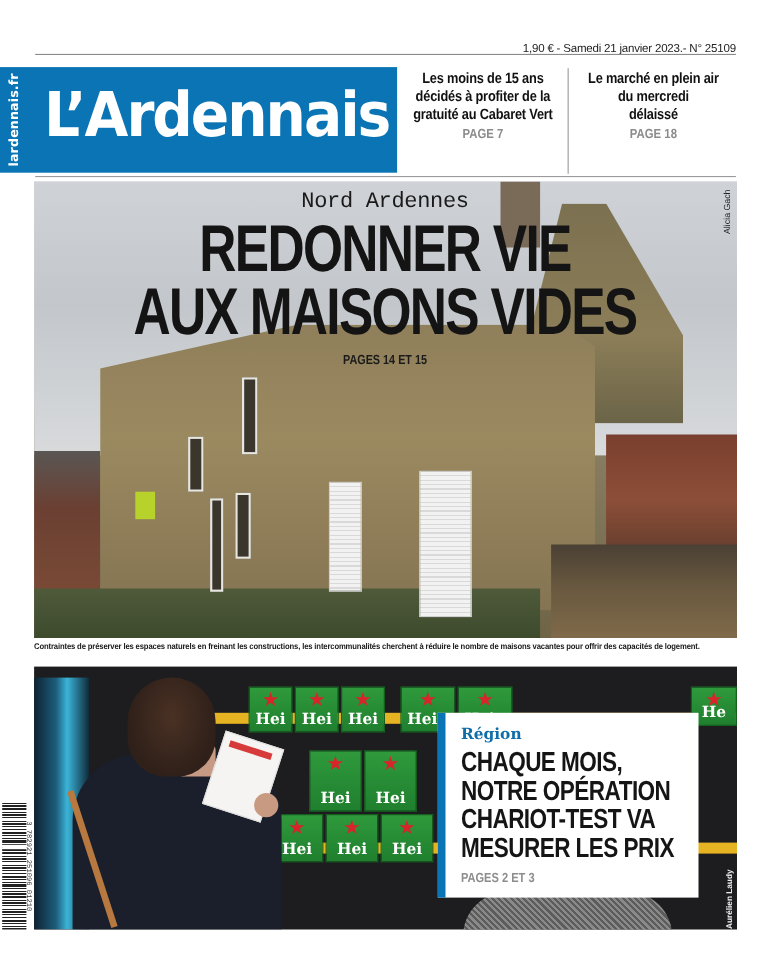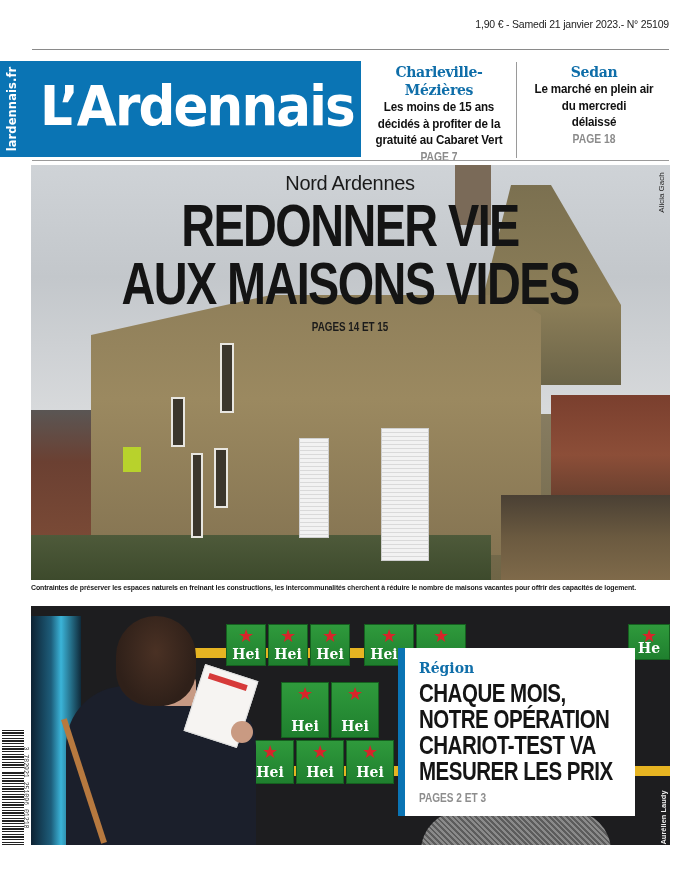--- a/index.html
+++ b/index.html
@@ -1,20 +1,20 @@
 <!DOCTYPE html>
 <html><head>
   <meta charset="utf-8">
   <style>
     * { margin: 0; padding: 0; box-sizing: border-box; }
     html, body { width: 700px; height: 875px; background: #ffffff; overflow: hidden; }
     body { position: relative; font-family: "Liberation Sans", sans-serif; color: #1a1a1a; }
 
     .dateline {
-      position: absolute; top: 18px; right: 31px;
+      position: absolute; top: 38px; right: 31px;
       font-size: 10.5px; color: #222; letter-spacing: -0.2px;
       font-family: "Liberation Sans", sans-serif;
     }
     .rule-top { position: absolute; top: 49px; left: 32px; width: 637px; height: 1px; background: #8a8a8a; }
 
     .blue-band {
       position: absolute; top: 61px; left: 0; width: 361px; height: 96px;
       background: #0a74b4;
     }
     .site-vertical {
@@ -83,21 +83,21 @@
     .grass { position: absolute; left: 0; top: 370px; width: 460px; height: 45px;
       background: linear-gradient(180deg,#4e5a3a 0%,#3d4a2c 100%); }
     .neighbor { position: absolute; left: 0; top: 245px; width: 60px; height: 130px;
       background: linear-gradient(180deg,#5a5654 0%,#6b4032 40%,#7a4a36 100%); }
     .shutter { position: absolute; background: repeating-linear-gradient(180deg,#f2f2f2 0,#f2f2f2 3px,#d9d9d9 3px,#d9d9d9 4px); border: 1px solid #cfcfcf; }
     .window-dark { position: absolute; background: #3b362c; border: 2px solid #e8e6e0; }
     .sign { position: absolute; left: 92px; top: 282px; width: 18px; height: 25px; background: #b8d22c; }
 
     .photo-kicker {
       position: absolute; top: 172px; left: 0; width: 700px; text-align: center;
-      font-family: Liberation Sans, sans-serif; font-size: 20px; color: #1a1a1a; letter-spacing: -0.3px;
+      font-family: Liberation Mono, monospace; font-size: 20px; color: #1a1a1a; letter-spacing: -0.3px;
     }
     .photo-title {
       position: absolute; left: 0; width: 700px; text-align: center;
       font-family: "Liberation Sans", sans-serif; font-weight: bold; color: #141414;
       font-size: 60px; line-height: 58px; letter-spacing: -2px;
       transform: scaleX(0.78); transform-origin: center top;
     }
     .photo-title-1 { top: 197px; }
     .photo-title-2 { top: 255px; }
     .photo-pages {
@@ -193,31 +193,29 @@
 <div class="dateline">1,90 € - Samedi 21 janvier 2023.- N° 25109</div>
 <div class="rule-top"></div>
 
 <div class="blue-band"></div>
 <div class="site-vertical">
     <span>lardennais.fr</span>
   </div>
 <div class="logo">L’Ardennais</div>
 
 <div class="teaser teaser-1">
-  <div class="kicker">Charleville-Mézières</div>
   <div class="headline">
     <div>Les moins de 15 ans</div>
     <div>décidés à profiter de la</div>
     <div>gratuité au Cabaret Vert</div>
   </div>
   <div class="page">PAGE 7</div>
 </div>
 <div class="teaser-divider"></div>
 <div class="teaser teaser-2">
-  <div class="kicker">Sedan</div>
   <div class="headline">
     <div>Le marché en plein air</div>
     <div>du mercredi</div>
     <div>délaissé</div>
   </div>
   <div class="page">PAGE 18</div>
 </div>
 <div class="rule-mid"></div>
 
 <div class="photo-main" title="Maison en pierre abandonnée avec toit effondré">

